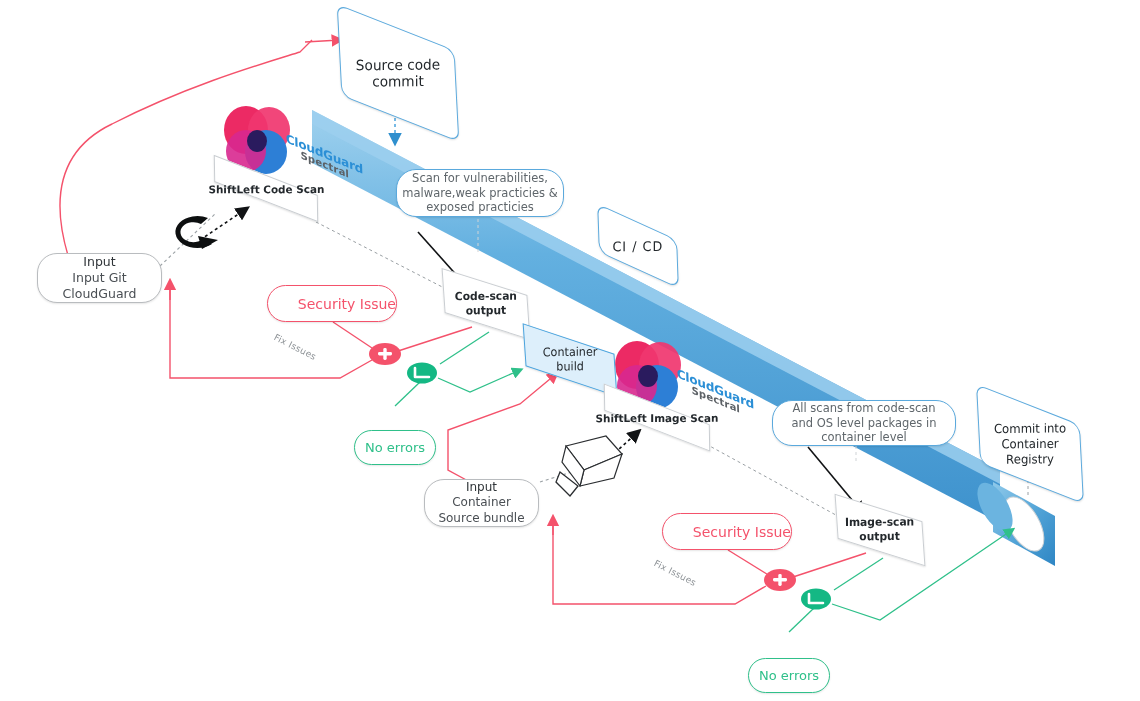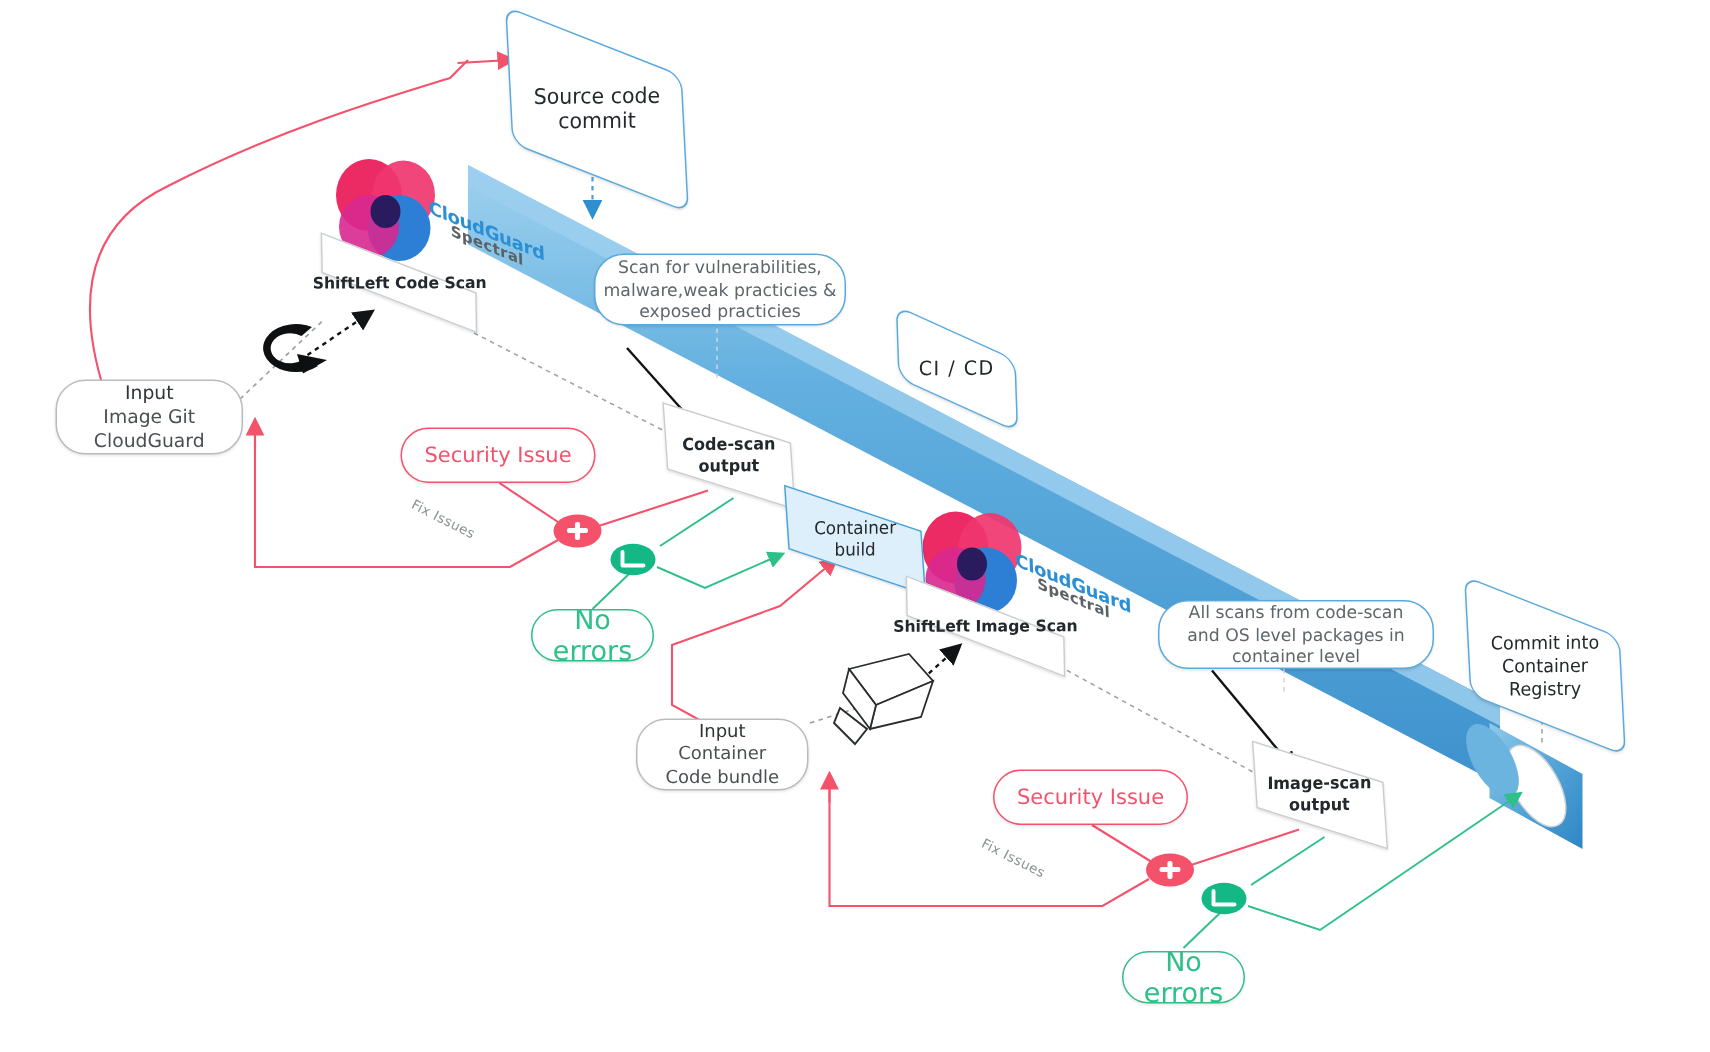--- a/index.html
+++ b/index.html
@@ -20,22 +20,22 @@
     box-sizing:border-box;
     display:flex;flex-direction:column;
     align-items:center;justify-content:center;
     text-align:center;
     color:#4a4f54;
     font-family:"DejaVu Sans", sans-serif;
     box-shadow:0 1px 2px rgba(0,0,0,.10);
   }
   .box .ttl{font-weight:normal;color:#2f3438;}
   .box-blue{border-color:#5aa9dd;color:#5f666b;}
-  .box-pink{border:1.6px solid #f4526b;color:#f4526b;font-size:14px;}
-  .box-green{border:1.6px solid #2fc08a;color:#2fc08a;font-size:18px;}
+  .box-pink{border:1.6px solid #f4526b;color:#f4526b;font-size:14px;align-items:flex-end;}
+  .box-green{border:1.6px solid #2fc08a;color:#2fc08a;font-size:13px;margin-top:24px;}
 
   
   .plate{
     position:absolute;
     background:#ffffff;
     border:1px solid #c9cdd1;
     color:#23282c;
     display:flex;align-items:center;justify-content:center;
     text-align:center;
     box-sizing:border-box;
@@ -254,21 +254,21 @@
   </div>
 
   <div class="box box-blue" style="left:396px;top:169px;width:168px;height:48px;font-size:11.5px;line-height:1.28;">
     <span>Scan for vulnerabilities,</span>
     <span>malware,weak practicies &amp;</span>
     <span>exposed practicies</span>
   </div>
 
   <div class="box" style="left:37px;top:253px;width:125px;height:50px;font-size:12.5px;line-height:1.3;">
     <span class="ttl">Input</span>
-    <span>Image Git</span>
+    <span>Input Git</span>
     <span>CloudGuard</span>
   </div>
 
   <div class="plate" style="left:214px;top:175px;width:104px;height:27px;
               transform:skewY(22deg) rotate(-1deg);font-size:10.5px;font-weight:bold;">
     <span style="transform:skewY(-22deg) rotate(1deg);display:block;white-space:nowrap;">ShiftLeft Code Scan</span>
   </div>
 
   <div class="logo-word" style="left:286px;top:148px;transform:skewY(24deg) rotate(-2deg);text-align:center;">
     <span class="l1">CloudGuard</span>
@@ -298,21 +298,21 @@
               transform:skewY(22deg) rotate(-4deg);font-size:11.5px;line-height:1.2;">
     <span style="transform:skewY(-22deg) rotate(4deg);display:block;text-align:center;">
       <span>Container</span><br>
       <span>build</span>
     </span>
   </div>
 
   <div class="box" style="left:424px;top:479px;width:115px;height:48px;font-size:12px;line-height:1.3;">
     <span class="ttl">Input</span>
     <span>Container</span>
-    <span>Code bundle</span>
+    <span>Source bundle</span>
   </div>
 
   <div class="plate" style="left:604px;top:404px;width:106px;height:27px;
               transform:skewY(22deg) rotate(-1deg);font-size:10.5px;font-weight:bold;">
     <span style="transform:skewY(-22deg) rotate(1deg);display:block;white-space:nowrap;">ShiftLeft Image Scan</span>
   </div>
 
   <div class="logo-word" style="left:677px;top:383px;transform:skewY(24deg) rotate(-2deg);text-align:center;">
     <span class="l1">CloudGuard</span>
     <span class="l2">Spectral</span>

